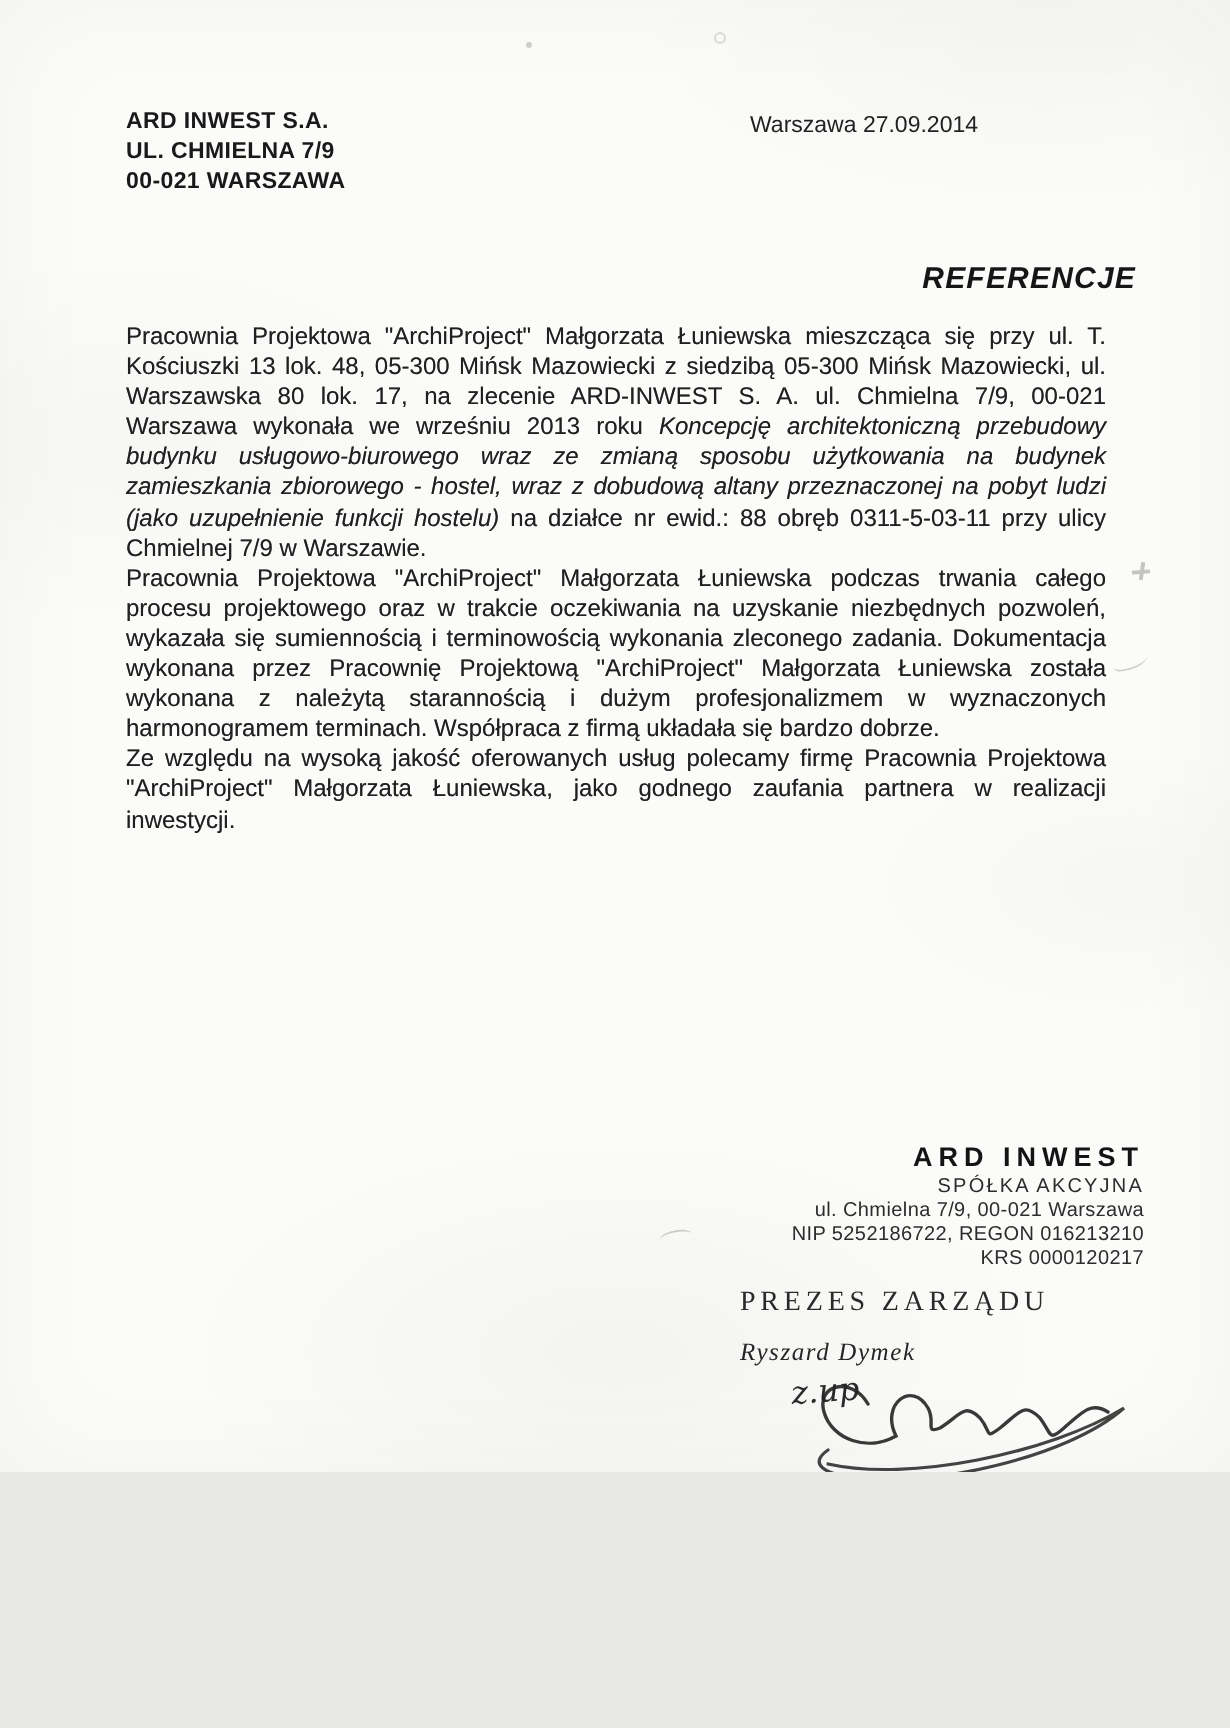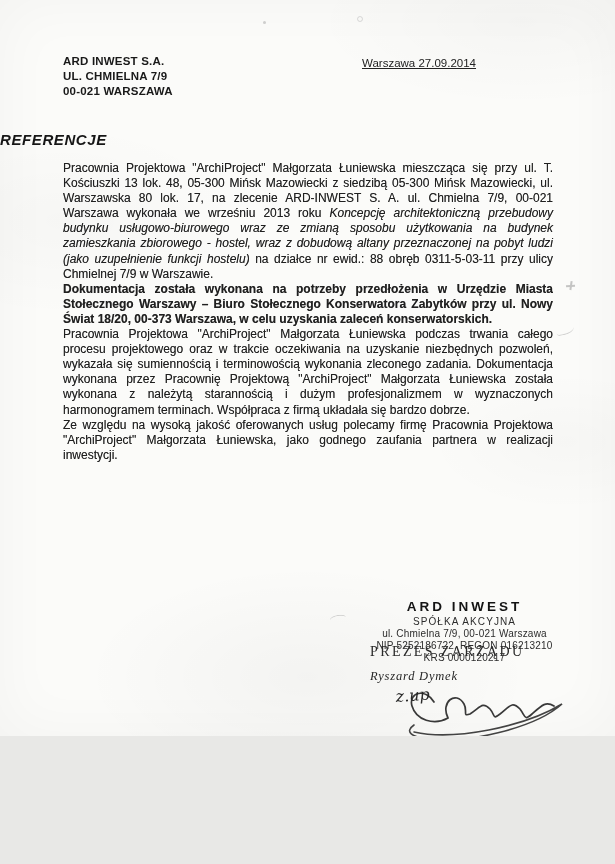--- a/index.html
+++ b/index.html
@@ -18,45 +18,44 @@
     font-family:"Liberation Sans", sans-serif;
     color:#1d1d1d;
   }
   
   .letterhead{
     position:absolute;left:63px;top:54px;
     font-size:11.5px;font-weight:bold;line-height:15px;letter-spacing:0.2px;
     color:#191919;
   }
   .dateline{
-    position:absolute;left:362px;top:57px;
-    font-size:11.5px;color:#222;text-decoration:underline;
+    position:absolute;left:375px;top:57px;
+    font-size:11.5px;color:#222;
   }
   
   .title-wrap{
-    position:absolute;left:0;top:131px;width:568px;text-align:left;
+    position:absolute;left:0;top:131px;width:568px;text-align:right;
   }
   .title{
     font-size:15px;font-weight:bold;font-style:italic;letter-spacing:0.6px;color:#161616;
   }
   
   .body-text{
     position:absolute;left:63px;top:161px;width:490px;
     font-size:12px;line-height:15.1px;text-align:justify;
     color:#202020;
     text-shadow:0 0 0.3px rgba(0,0,0,0.45);
   }
   .body-text p{margin:0;}
   .run-italic{font-style:italic;}
   .run-bold{font-weight:bold;}
   
   .stamp{
-    position:absolute;left:357px;top:571px;width:215px;text-align:center;
+    position:absolute;left:357px;top:571px;width:215px;text-align:right;
     color:#232323;
-    margin-top:28px;
   }
   .stamp-company{
     font-size:13.5px;font-weight:bold;letter-spacing:3px;color:#141414;
     margin-bottom:2px;white-space:nowrap;
   }
   .stamp-line{font-size:10px;line-height:12px;letter-spacing:0.2px;color:#2c2c2c;}
   .stamp-line.form{letter-spacing:1.1px;}
   
   .role{
     position:absolute;left:370px;top:644px;width:215px;text-align:left;
@@ -95,21 +94,20 @@
   </div>
 
   <div class="dateline">Warszawa 27.09.2014</div>
 
   <div class="title-wrap">
     <span class="title">REFERENCJE</span>
   </div>
 
   <div class="body-text">
     <p><span>Pracownia Projektowa "ArchiProject" Małgorzata Łuniewska mieszcząca się przy ul. T. Kościuszki 13 lok. 48, 05-300 Mińsk Mazowiecki z siedzibą 05-300 Mińsk Mazowiecki, ul. Warszawska 80 lok. 17, na zlecenie ARD-INWEST S. A. ul. Chmielna 7/9, 00-021 Warszawa wykonała we wrześniu 2013 roku </span><span class="run-italic">Koncepcję architektoniczną przebudowy budynku usługowo-biurowego wraz ze zmianą sposobu użytkowania na budynek zamieszkania zbiorowego - hostel, wraz z dobudową altany przeznaczonej na pobyt ludzi (jako uzupełnienie funkcji hostelu)</span><span> na działce nr ewid.: 88 obręb 0311-5-03-11 przy ulicy Chmielnej 7/9  w Warszawie.</span></p>
-    <p class="run-bold">Dokumentacja została wykonana na potrzeby przedłożenia w Urzędzie Miasta Stołecznego Warszawy – Biuro Stołecznego Konserwatora Zabytków przy ul. Nowy Świat 18/20, 00-373 Warszawa, w celu uzyskania zaleceń konserwatorskich.</p>
     <p>Pracownia Projektowa "ArchiProject" Małgorzata Łuniewska podczas trwania całego procesu projektowego oraz w trakcie oczekiwania na uzyskanie niezbędnych pozwoleń, wykazała się sumiennością i terminowością wykonania zleconego zadania. Dokumentacja wykonana przez Pracownię Projektową "ArchiProject" Małgorzata Łuniewska została wykonana z należytą starannością i dużym profesjonalizmem w wyznaczonych harmonogramem terminach. Współpraca z firmą układała się bardzo dobrze.</p>
     <p>Ze względu na wysoką jakość oferowanych usług polecamy firmę  Pracownia Projektowa "ArchiProject" Małgorzata Łuniewska, jako godnego zaufania partnera w realizacji inwestycji.</p>
   </div>
 
   <div class="stamp">
     <div class="stamp-company">ARD INWEST</div>
     <div class="stamp-line form">SPÓŁKA AKCYJNA</div>
     <div class="stamp-line">ul. Chmielna 7/9, 00-021 Warszawa</div>
     <div class="stamp-line">NIP 5252186722, REGON 016213210</div>
     <div class="stamp-line">KRS 0000120217</div>

